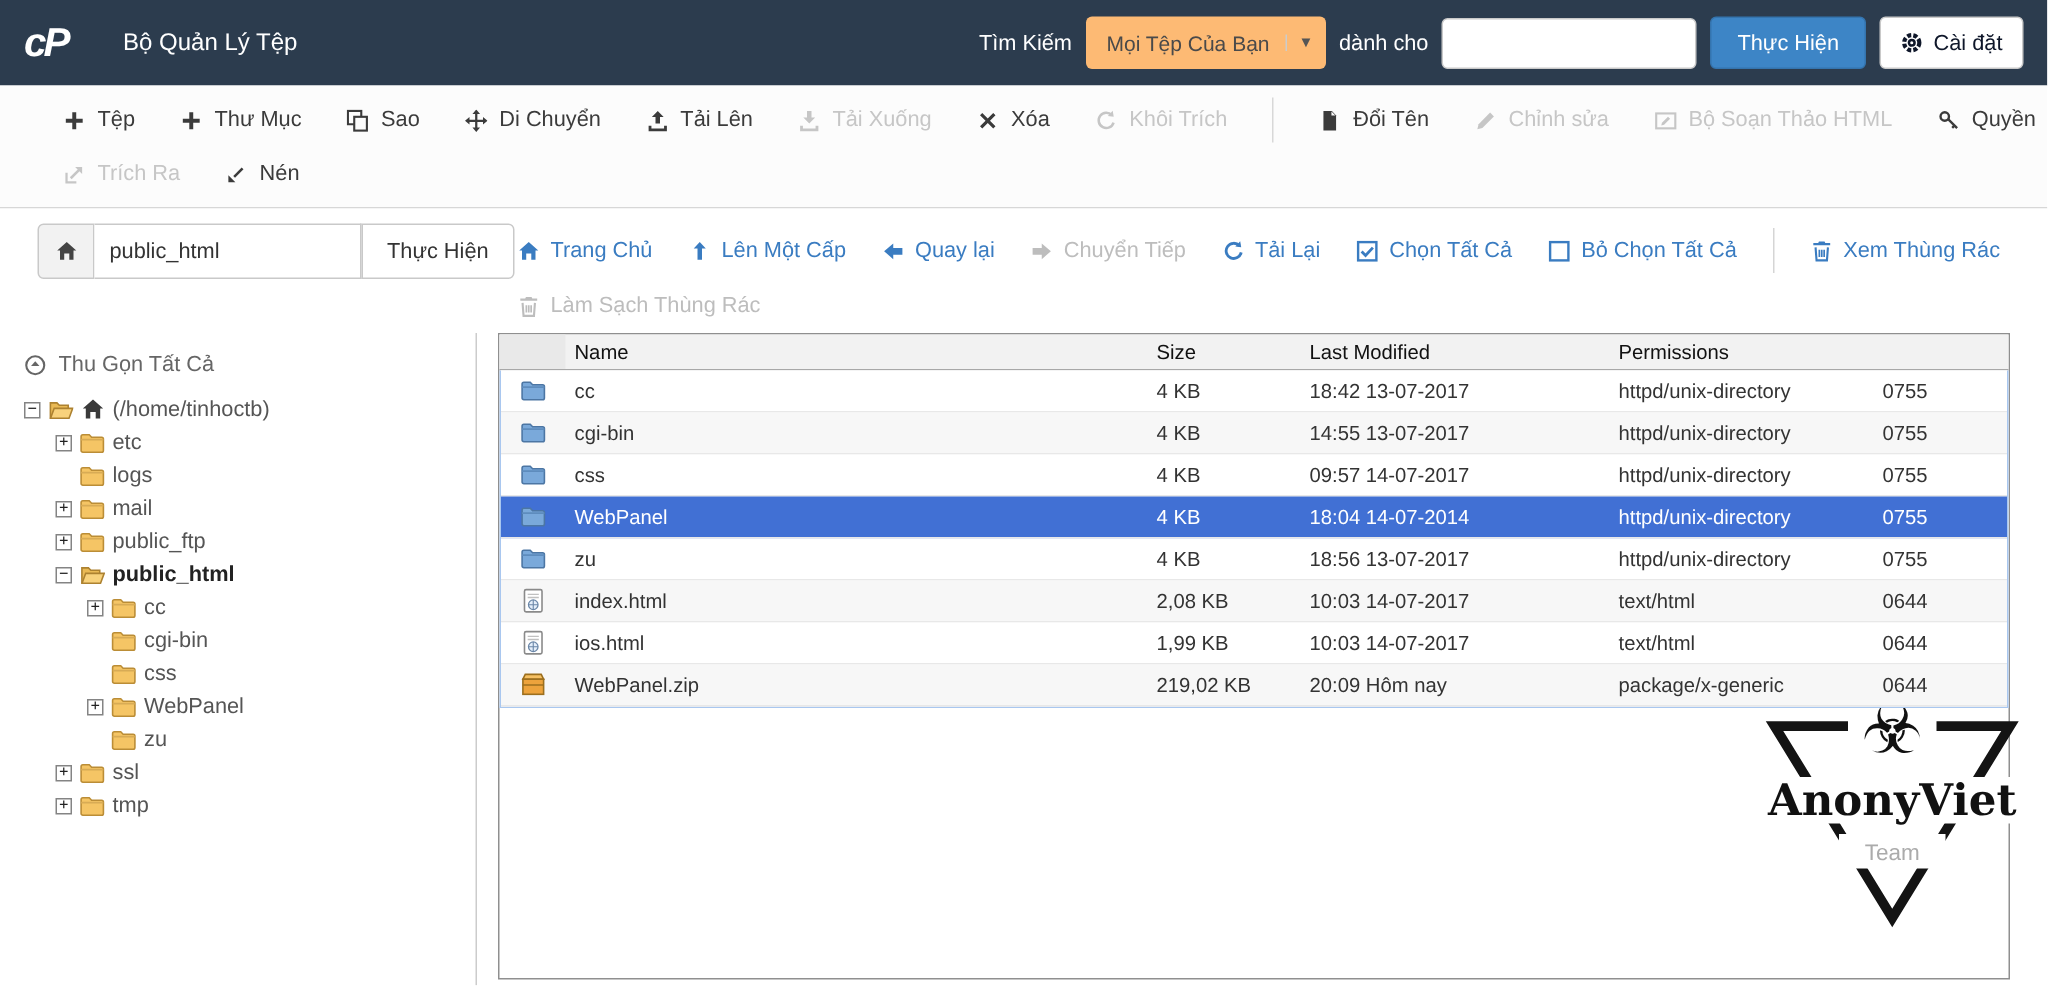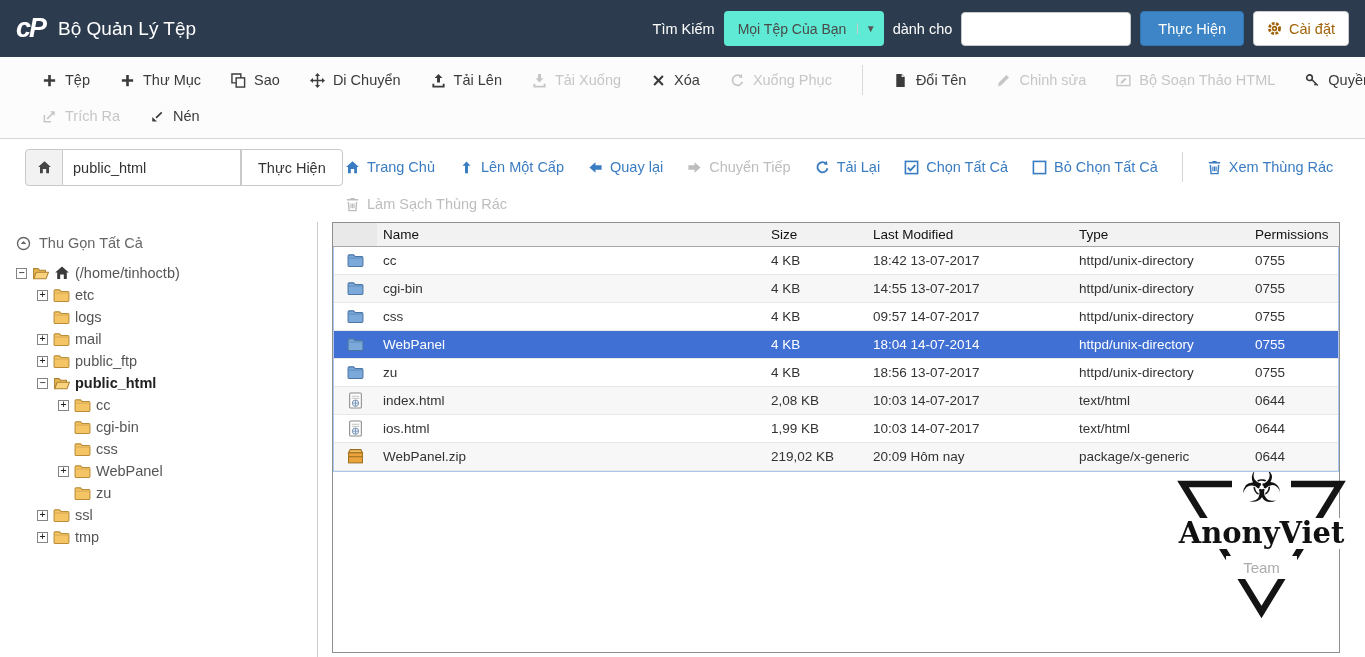--- a/index.html
+++ b/index.html
@@ -4,28 +4,28 @@
 <style>
   html,body{margin:0;padding:0;background:#fff;}
   *{box-sizing:border-box;}
   body{font-family:"Liberation Sans",sans-serif;}
   #screen{position:relative;width:1365px;height:657px;background:#fff;overflow:hidden;}
 
   
   .topbar{position:absolute;top:0;left:0;right:0;height:57px;background:#2c3c4e;display:flex;align-items:center;padding:0 16px;color:#fff;}
   .brand{display:flex;align-items:center;gap:13px;}
   .cp-logo{font-weight:bold;font-style:italic;font-size:27px;letter-spacing:-2px;line-height:1;}
-  .app-title{font-size:19px;}
+  .app-title{font-size:16px;margin-left:24px;}
   .search-group{margin-left:auto;display:flex;align-items:center;gap:9px;font-size:14.5px;}
-  .hdr-select{background:#5eead4;color:#4a4a4a;height:35px;width:160px;border-radius:4px;display:flex;align-items:center;padding:0 8px 0 14px;cursor:pointer;font-size:14px;}
+  .hdr-select{background:#fdba74;color:#4a4a4a;height:35px;width:160px;border-radius:4px;display:flex;align-items:center;padding:0 8px 0 14px;cursor:pointer;font-size:14px;}
   .hdr-select .val{flex:1;}
   .sel-caret{border-left:1px solid #ccc;padding-left:8px;margin-left:6px;font-size:10px;color:#555;}
   .search-input{height:34px;width:170px;border:1px solid #c9c9c9;border-radius:4px;padding:0 8px;font-size:14px;}
   .btn-primary{background:#3d85c6;color:#fff;border:1px solid #3474ae;border-radius:4px;height:35px;padding:0 17px;font-size:14.5px;font-family:inherit;cursor:pointer;}
-  .btn-settings{background:#fff;color:#a16207;border:1px solid #c9c9c9;border-radius:4px;height:35px;padding:0 13px;font-size:14.5px;font-family:inherit;display:flex;align-items:center;gap:7px;cursor:pointer;}
+  .btn-settings{background:#fff;color:#0f172a;border:1px solid #c9c9c9;border-radius:4px;height:35px;padding:0 13px;font-size:14.5px;font-family:inherit;display:flex;align-items:center;gap:7px;cursor:pointer;}
 
   
   .toolbar{position:absolute;top:57px;left:0;right:0;height:82px;background:#fcfcfc;border-bottom:1px solid #d7d7d7;padding-left:42px;}
   .tb-row{display:flex;align-items:center;gap:30px;height:46px;}
   .tb-row.r2{height:34px;margin-top:-4px;}
   .tb-item{display:flex;align-items:center;gap:8px;background:none;border:none;padding:0;font-family:inherit;font-size:14.5px;color:#3b3b3b;cursor:pointer;white-space:nowrap;}
   .tb-item.disabled{color:#c6c6c6;cursor:default;}
   .tb-div{width:1px;height:30px;background:#d8d8d8;flex:none;}
   .icn{display:inline-flex;align-items:center;justify-content:center;}
   .icn svg{display:block;}
@@ -156,21 +156,21 @@
           </span>
           <span>Xóa</span>
         </button>
         <button class="tb-item disabled">
           <span class="icn">
             <svg width="15" height="15" viewBox="0 0 16 16">
               <path fill="none" stroke="currentColor" stroke-width="1.8" d="M13.2 9.3A5.4 5.4 0 1 1 12 4.1"></path>
               <path fill="currentColor" d="M12.6.8l.7 4.4-4.2-.6z"></path>
             </svg>
           </span>
-          <span>Xuống Phục</span>
+          <span>Khôi Trích</span>
         </button>
         <span class="tb-div"></span>
         <button class="tb-item ">
           <span class="icn">
             <svg width="15" height="15" viewBox="0 0 16 16">
               <path fill="currentColor" d="M3.5 1h6l3 3.2V15h-9z"></path>
               <path fill="#fcfcfc" d="M9.2 1.4v2.9h2.8z"></path>
             </svg>
           </span>
           <span>Đổi Tên</span>
@@ -470,21 +470,20 @@
         </div>
       </div>
   </aside>
 
   <main class="filetable">
     <div class="thead" id="thead">
         <div class="th icon-col"></div>
         <div class="th">Name</div>
         <div class="th">Size</div>
         <div class="th">Last Modified</div>
-        <div class="th">Type</div>
         <div class="th">Permissions</div>
       </div>
     <div class="rows" id="rows">
         <div class="trow  ">
           <div class="td icon-cell">
             <span class="icn">
               <svg width="17" height="17" viewBox="0 0 16 16">
                 <path d="M1 3.8c0-.6.5-1.1 1.1-1.1h4L7.6 4.2h6.3c.6 0 1.1.5 1.1 1.1v7.2c0 .6-.5 1.1-1.1 1.1H2.1A1.1 1.1 0 0 1 1 12.5z" fill="#7aa9da" stroke="#4c76a4"></path>
                 <path d="M1 5.7h14" stroke="#5e8cbd" fill="none"></path>
               </svg>

